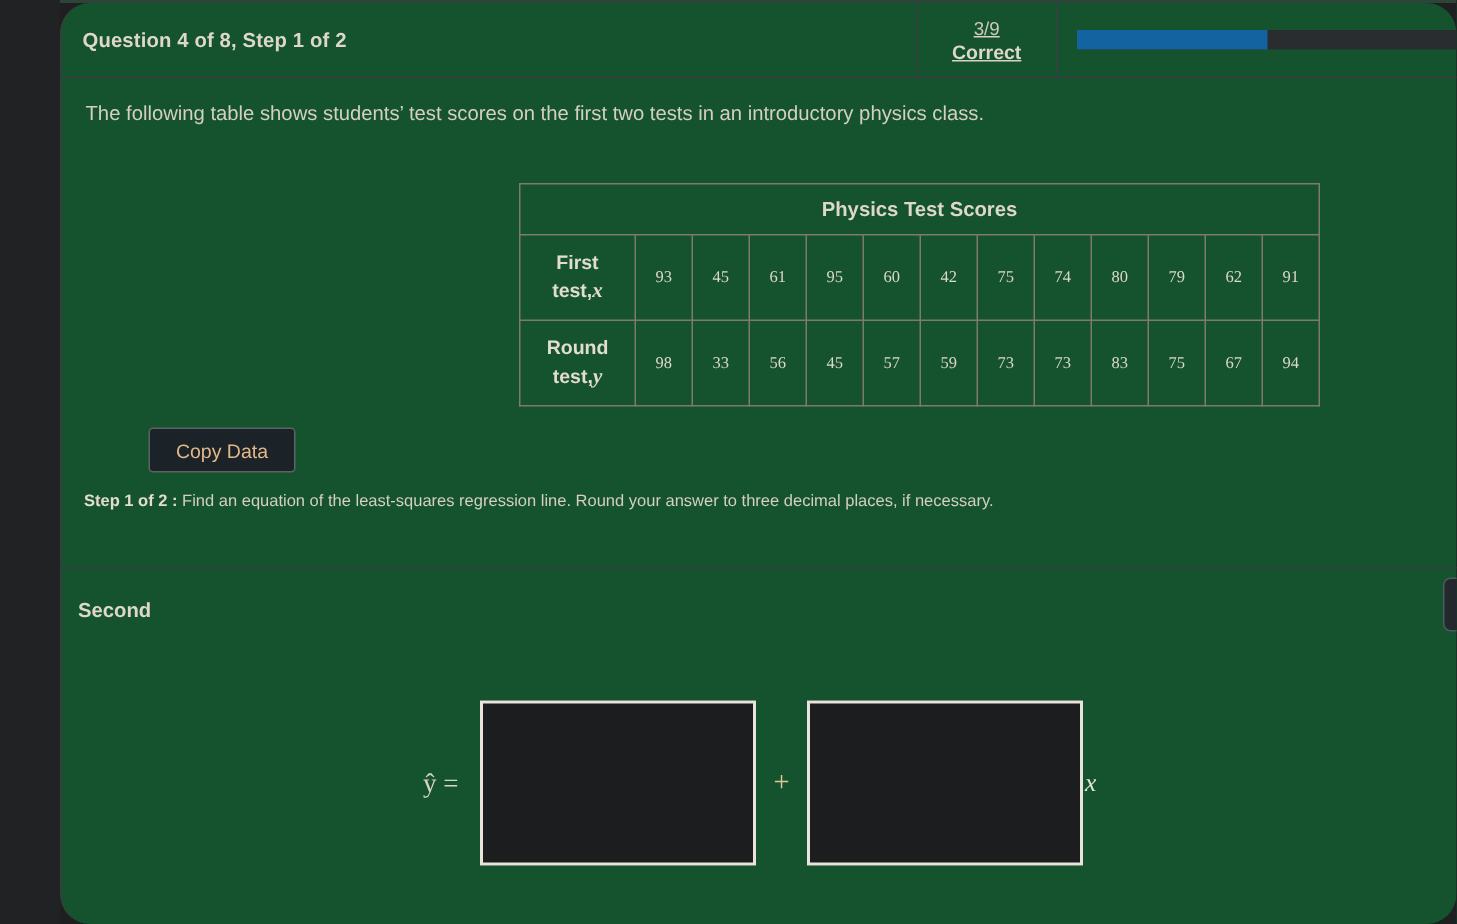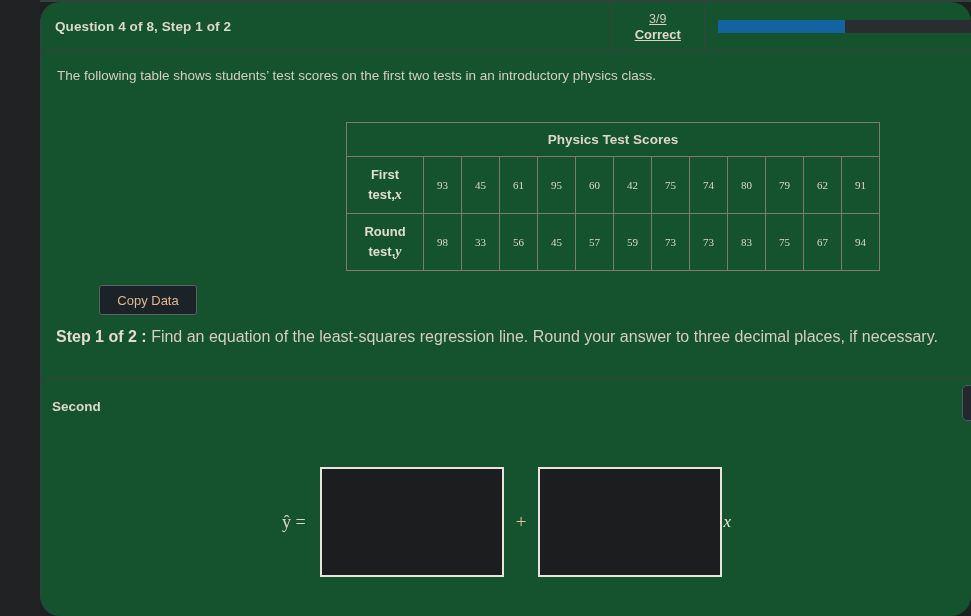--- a/index.html
+++ b/index.html
@@ -183,21 +183,21 @@
     cursor: pointer;
     padding: 0;
     margin-left: 43px;
   }
 
   
   #step-line {
     position: absolute;
     top: 326px;
     left: 15px;
-    font-size: 16px;
+    font-size: 11px;
     color: #d4cec3;
     white-space: nowrap;
   }
   #step-line .step-label {
     font-weight: bold;
     color: #e3dcd0;
   }
 
   
   #answer-divider {

